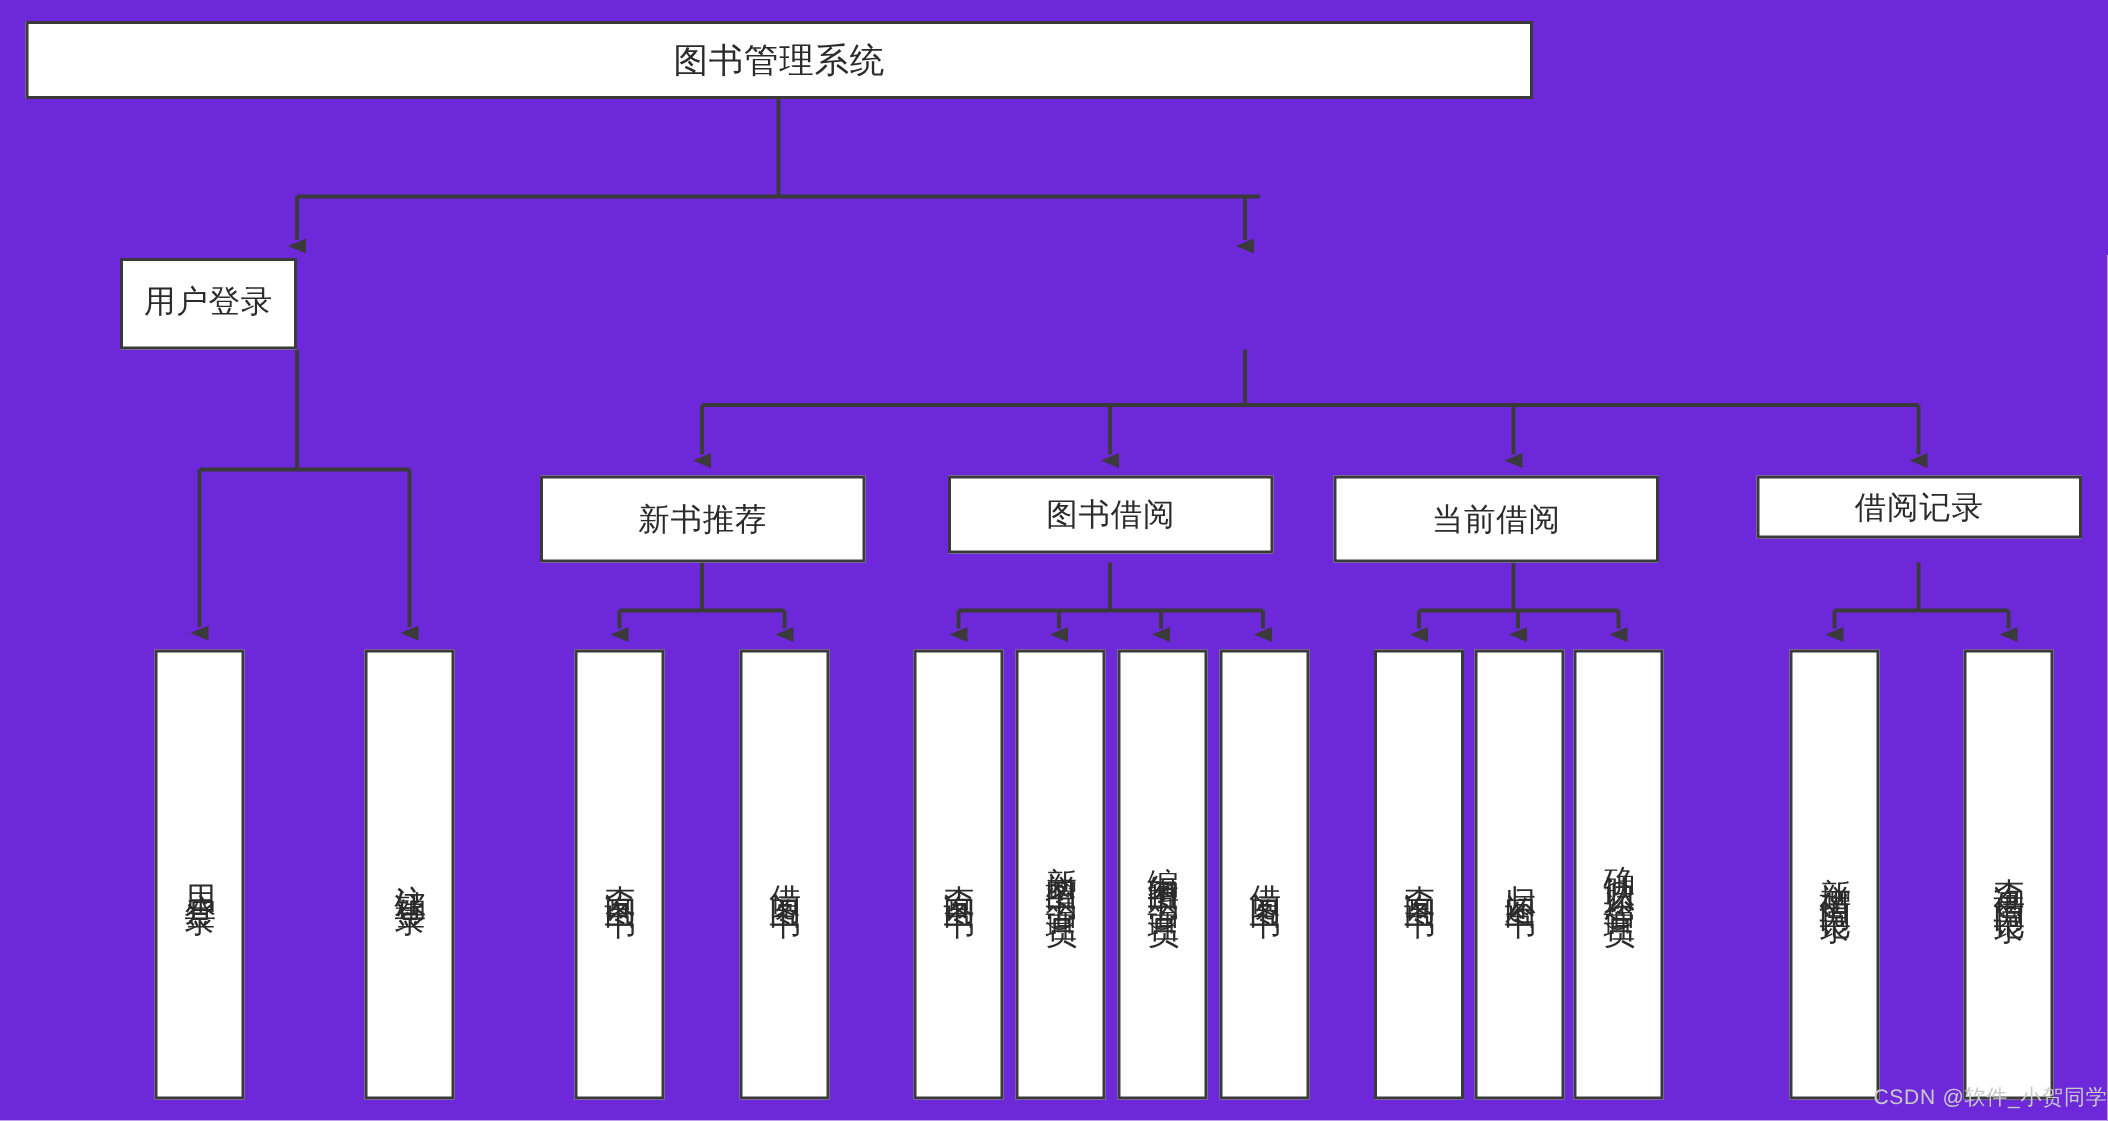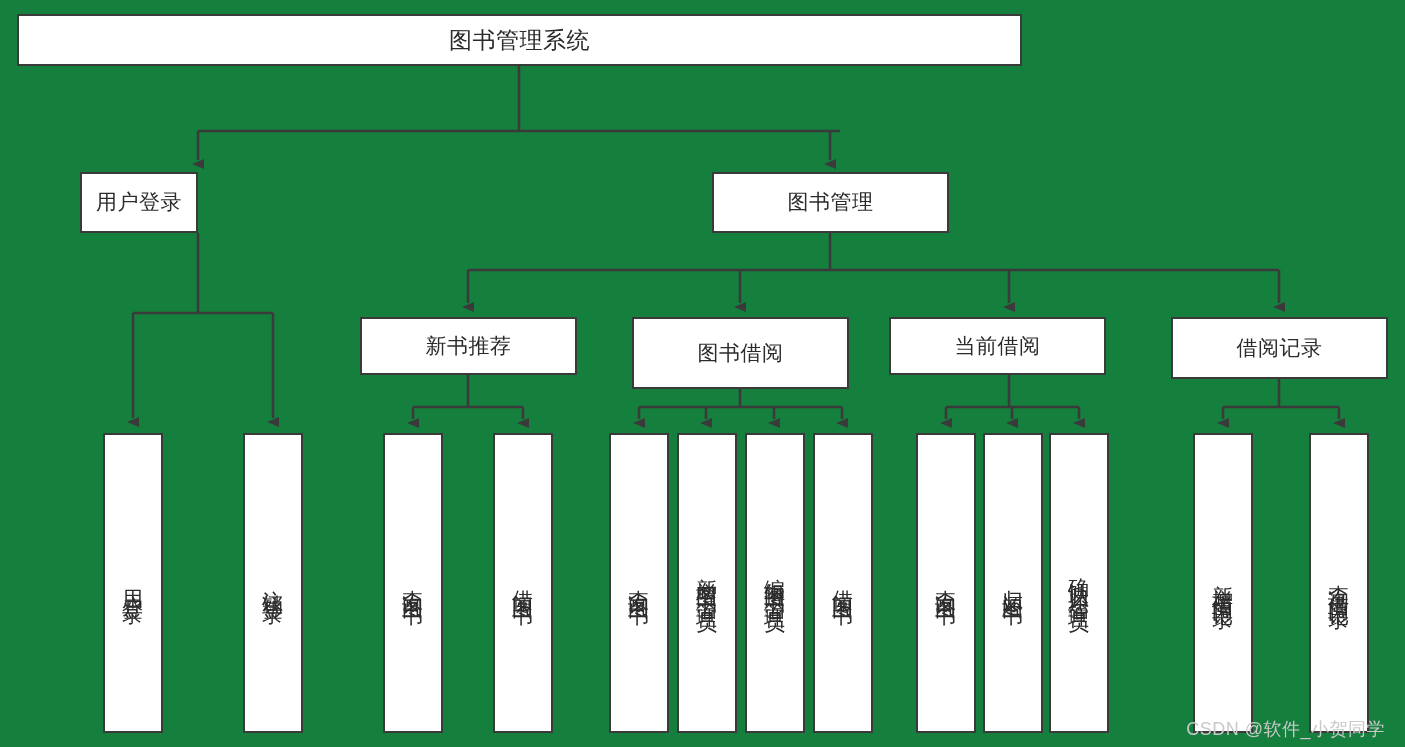--- a/index.html
+++ b/index.html
@@ -4,21 +4,21 @@
 <style>
   html, body {
     margin: 0;
     padding: 0;
     background: #ffffff;
   }
   #canvas {
     position: relative;
     width: 1405px;
     height: 747px;
-    background: #15803d;
+    background: #6d28d9;
     font-family: "Liberation Sans", "DejaVu Sans", sans-serif;
     overflow: hidden;
   }
   #wires {
     position: absolute;
     left: 0;
     top: 0;
     width: 1405px;
     height: 747px;
     pointer-events: none;
@@ -53,23 +53,23 @@
   }
   .node.leaf .node-label {
     writing-mode: vertical-rl;
     text-orientation: upright;
     letter-spacing: 5px;
     white-space: nowrap;
     line-height: 1;
   }
   #watermark {
     position: absolute;
-    right: 20px;
+    right: 0;
     bottom: 6px;
-    font-size: 18px;
+    font-size: 14px;
     color: #c9c9c9;
     letter-spacing: 0.5px;
     white-space: nowrap;
     font-family: "Liberation Sans", "DejaVu Sans", sans-serif;
   }
 </style>
 </head>
 <body>
 
 <div id="canvas">
@@ -124,34 +124,31 @@
     </g>
   </svg>
 
   <div class="node level0" style="left:17px; top:14px; width:1005px; height:52px;">
     <span class="node-label">图书管理系统</span>
   </div>
 
   <div class="node level1" style="left:80px; top:172px; width:118px; height:61px;">
     <span class="node-label">用户登录</span>
   </div>
-  <div class="node level1" style="left:712px; top:172px; width:237px; height:61px;">
-    <span class="node-label">图书管理</span>
-  </div>
 
   <div class="node level2" style="left:360px; top:317px; width:217px; height:58px;">
     <span class="node-label">新书推荐</span>
   </div>
-  <div class="node level2" style="left:632px; top:317px; width:217px; height:72px;">
+  <div class="node level2" style="left:632px; top:317px; width:217px; height:52px;">
     <span class="node-label">图书借阅</span>
   </div>
   <div class="node level2" style="left:889px; top:317px; width:217px; height:58px;">
     <span class="node-label">当前借阅</span>
   </div>
-  <div class="node level2" style="left:1171px; top:317px; width:217px; height:62px;">
+  <div class="node level2" style="left:1171px; top:317px; width:217px; height:42px;">
     <span class="node-label">借阅记录</span>
   </div>
 
   <div class="node leaf" style="left:103px; top:433px; width:60px; height:300px;">
     <span class="node-label">用户登录</span>
   </div>
   <div class="node leaf" style="left:243px; top:433px; width:60px; height:300px;">
     <span class="node-label">注销登录</span>
   </div>
 

